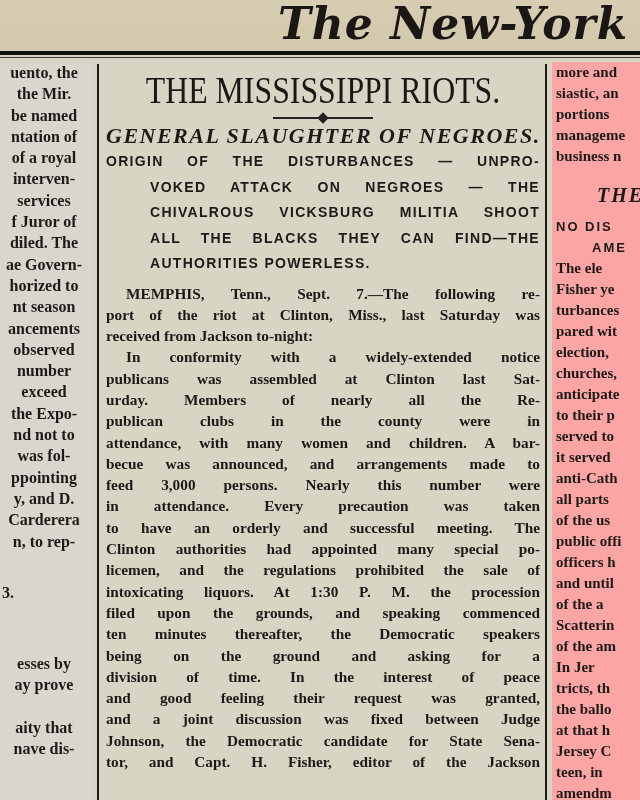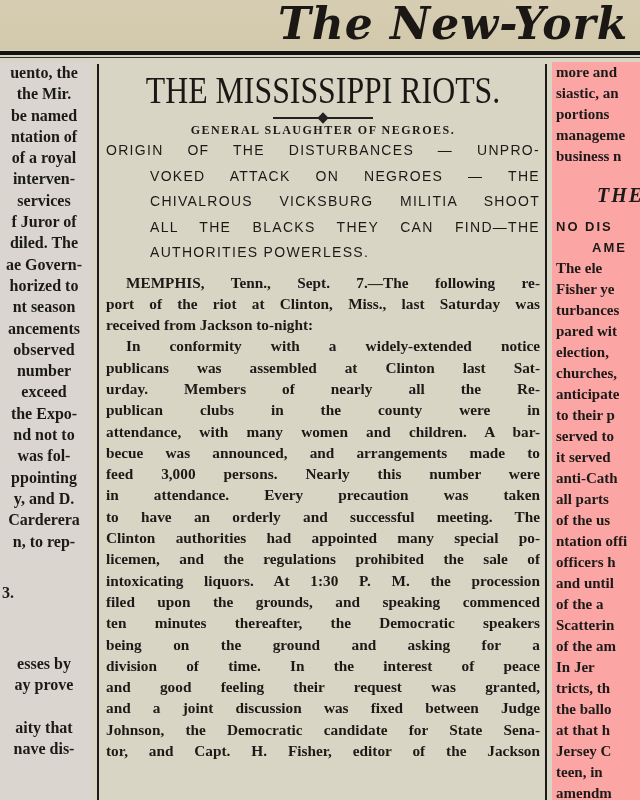--- a/index.html
+++ b/index.html
@@ -34,24 +34,24 @@
   .headline {
     font-family:"Liberation Serif", serif; font-size:37px; letter-spacing:0px;
     text-align:center; margin-top:7px; transform:scaleX(0.86); transform-origin:center;
     font-weight:normal; color:#1a1815;
   }
   .divider {
     width:100px; height:2px; background:#222; margin:5px auto 4px; position:relative;
   }
   .divider::after { content:""; position:absolute; left:46px; top:-3px; width:8px; height:8px; background:#222; transform:rotate(45deg); }
   .subhead {
-    font-family:"Liberation Serif", serif; font-weight:bold;
-    font-size:12px; letter-spacing:1.5px; text-align:center; white-space:nowrap;
+    font-family:"Liberation Serif", serif; font-style:italic; font-weight:bold;
+    font-size:22px; letter-spacing:1.5px; text-align:center; white-space:nowrap;
   }
-  .deck { font-family:"Liberation Sans", sans-serif; font-weight:normal; font-size:14px; letter-spacing:1.3px; line-height:25.5px; white-space:nowrap; }
+  .deck { font-family:"Liberation Sans", sans-serif; font-weight:bold; font-size:14px; letter-spacing:1.3px; line-height:25.5px; white-space:nowrap; }
   .deck.indent { padding-left:44px; }
   .body-text { margin-top:6px; }
   .body-text .line { font-size:15.3px; }
   .pindent { padding-left:20px; }
   .right .line { font-size:15px; line-height:21px; padding-left:4px; }
   .right .ital { font-style:italic; font-size:20px; padding-left:45px; letter-spacing:2px; margin-top:18px; margin-bottom:10px; }
   .right .caps { font-family:"Liberation Sans", sans-serif; font-size:13px; letter-spacing:2px; }
 </style>
 </head>
 <body>
@@ -156,21 +156,21 @@
       <div class="line ">pared wit</div>
       <div class="line ">election,</div>
       <div class="line ">churches,</div>
       <div class="line ">anticipate</div>
       <div class="line ">to their p</div>
       <div class="line ">served to</div>
       <div class="line ">it served</div>
       <div class="line ">anti-Cath</div>
       <div class="line ">all parts</div>
       <div class="line ">of the us</div>
-      <div class="line ">ntation offi</div>
+      <div class="line ">public offi</div>
       <div class="line ">officers h</div>
       <div class="line ">and until</div>
       <div class="line ">of the a</div>
       <div class="line ">Scatterin</div>
       <div class="line ">of the am</div>
       <div class="line ">In Jer</div>
       <div class="line ">tricts, th</div>
       <div class="line ">the ballo</div>
       <div class="line ">at that h</div>
       <div class="line ">Jersey C</div>

